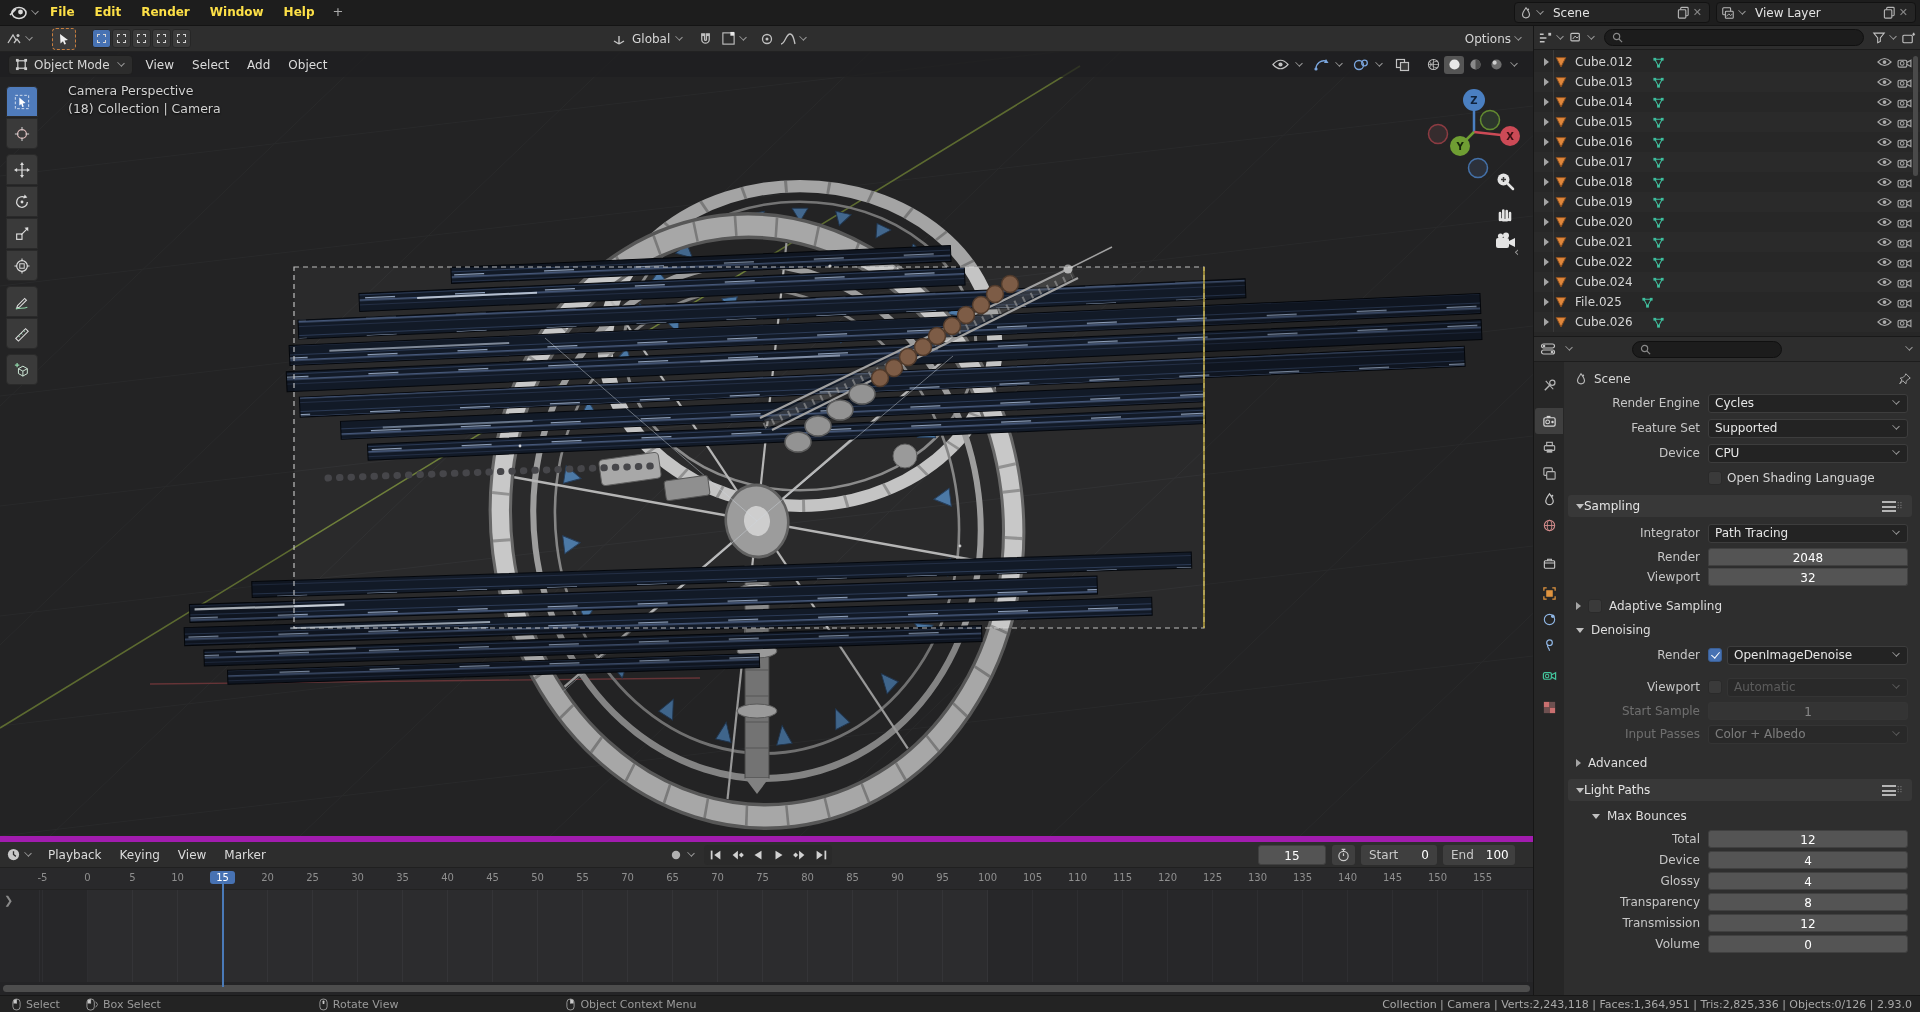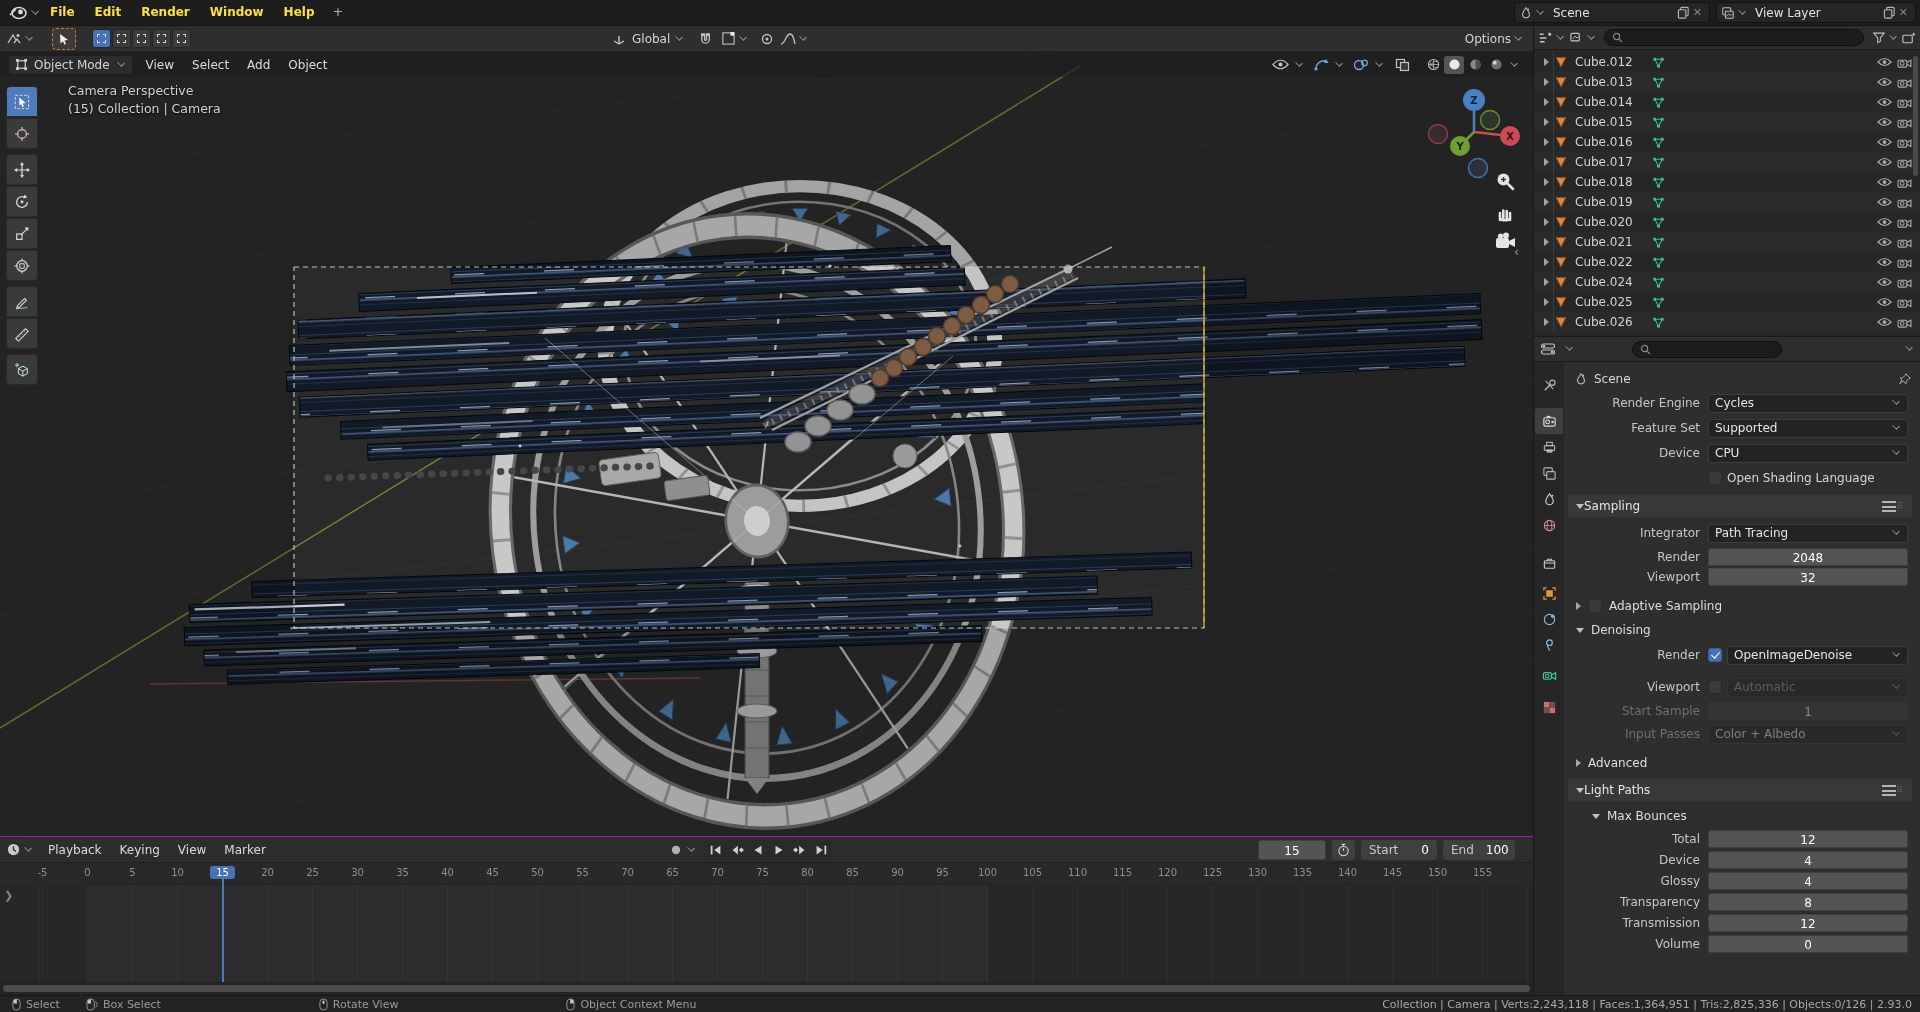--- a/index.html
+++ b/index.html
@@ -89,21 +89,21 @@
   .sechdr{display:flex;align-items:center;height:22px;background:#383838;border-radius:3px;margin:6px 0 5px;padding:0 8px;color:#e4e4e4;}
   .subhdr{display:flex;align-items:center;height:20px;margin:4px 0 3px;padding-left:8px;gap:7px;color:#dedede;}
   .subhdr.indent{padding-left:24px;}
   .preseticon{width:14px;height:11px;border-top:2px solid #b5b5b5;border-bottom:2px solid #b5b5b5;position:relative;}
   .preseticon::after{content:"";position:absolute;left:0;top:3px;width:14px;height:2px;background:#b5b5b5;}
   .grip{color:#6a6a6a;font-size:9px;letter-spacing:1px;}
   .disabled{opacity:.42;}
   .ddtext-dim{color:#9a9a9a;}
 
   
-  .timeline{position:absolute;left:0;top:836px;width:1533px;height:159px;background:#2c2c2e;border-top:1px solid #a21caf;}
+  .timeline{position:absolute;left:0;top:836px;width:1533px;height:159px;background:#2c2c2e;border-top:6px solid #a21caf;}
   .tl-header{height:26px;background:#2d2d2d;border-bottom:1px solid #202020;display:flex;align-items:center;}
   .tl-chip{display:flex;align-items:center;background:#3f3f3f;border-radius:3px;height:20px;padding:0 8px;color:#c9c9c9;gap:6px;}
   .tl-chip .val{color:#fff;}
   .transport{display:flex;align-items:center;background:#2a2a2a;border-radius:4px;padding:1px;}
   .tpbtn{width:21px;height:18px;display:flex;align-items:center;justify-content:center;border-radius:3px;}
   .tl-ruler{height:22px;background:#29292b;border-bottom:1px solid #222;display:flex;padding-left:20px;position:relative;overflow:hidden;}
   .tick{width:45px;text-align:center;font-size:10px;color:#8f8f8f;padding-top:4px;flex:0 0 auto;}
   .tick.current span{background:#4772b3;color:#fff;border-radius:3px;padding:1px 6px;}
   .tl-tracks{position:relative;height:97px;background:#2c2c2e;overflow:hidden;
     background-image:repeating-linear-gradient(90deg,#343437 0 1px,transparent 1px 45px);
@@ -552,21 +552,21 @@
                 <circle cx="5" cy="5" r="2.2" fill="#cfcfcf"></circle>
               </svg>
             </div>
           <span class="chev"></span>
         </div>
       </div>
     </div>
 
     <div class="vp-overlay-text">
       <div>Camera Perspective</div>
-      <div>(15) Collection | Camera</div>
+      <div>(18) Collection | Camera</div>
     </div>
 
     <div class="toolbar">
       <div class="tbtn current">
           <svg width="16" height="16" viewBox="0 0 18 18">
             <rect x="1.5" y="1.5" width="15" height="15" fill="none" stroke="#dfe8f5" stroke-width="1" stroke-dasharray="3 2"></rect>
             <path d="M6,4 L13,10 L9.8,10.6 L11,14 L9.3,14.6 L8.2,11.3 L6,13 Z" fill="#fff"></path>
           </svg>
         </div>
       <div class="tbtn grp-end">
@@ -978,21 +978,21 @@
               <circle cx="5.5" cy="7" r="2" fill="none" stroke="#ababab" stroke-width="1.1"></circle>
               <path d="M10.5,6 L15,3.5 v7 L10.5,8" fill="none" stroke="#ababab" stroke-width="1.2"></path>
             </svg>
           </div>
 
           <div class="ol-row">
             <span class="tri-r"></span>
             <svg width="14" height="14" viewBox="0 0 14 14">
               <path d="M2.2,2.6 H11.8 L7,12 Z" fill="#e0883d" stroke="#8a4d1c" stroke-width="1"></path>
             </svg>
-            <span class="ol-label">Cube.025</span>
+            <span class="ol-label">File.025</span>
             <svg class="ol-data-icon" width="13" height="13" viewBox="0 0 14 14">
               <path d="M3,3.5 H11 L7,11 Z" fill="none" stroke="#3fbf9e" stroke-width="1.1"></path>
               <rect x="1.5" y="2" width="3" height="3" fill="#3fbf9e"></rect>
               <rect x="9.5" y="2" width="3" height="3" fill="#3fbf9e"></rect>
               <rect x="5.5" y="9.5" width="3" height="3" fill="#3fbf9e"></rect>
             </svg>
             <span class="flex1"></span>
             <svg width="15" height="10" viewBox="0 0 16 10">
               <path d="M1,5 Q8,-2.5 15,5 Q8,12.5 1,5 Z" fill="none" stroke="#ababab" stroke-width="1.2"></path>
               <circle cx="8" cy="5" r="2" fill="#ababab"></circle>

